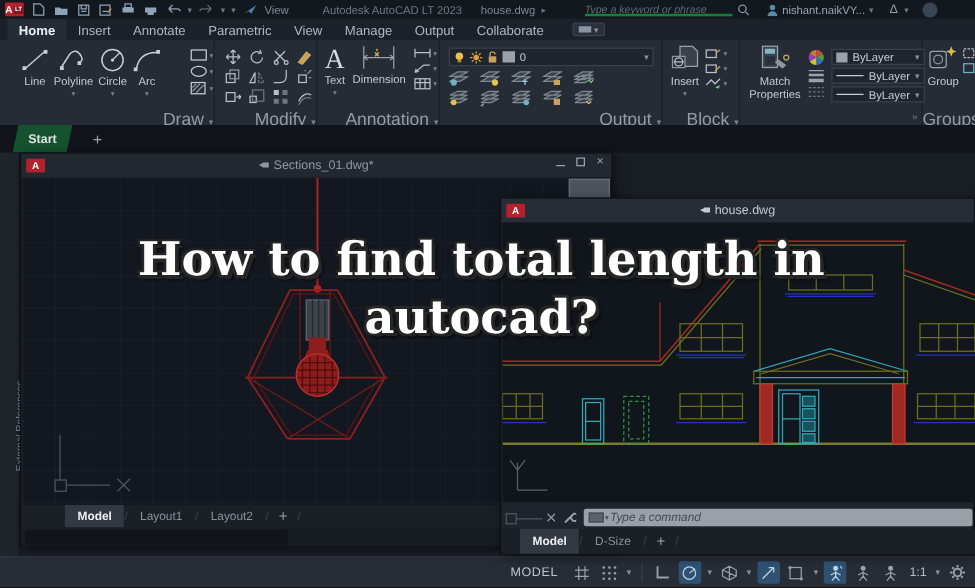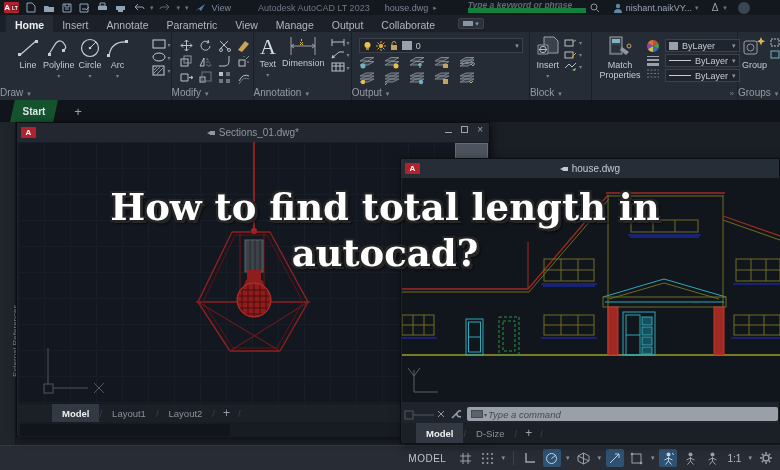--- a/index.html
+++ b/index.html
@@ -17,22 +17,22 @@
     justify-content:center; border-radius:1px; gap:1px; }
   .acad-badge .lt { font-size:5px; background:#7e1620; padding:0 1px; }
   .qat-icon { width:13px; height:11px; display:flex; align-items:center; justify-content:center; }
   .qat-icon svg { display:block; }
   .tb-arrow { color:#6d7683; font-size:7px; }
   .share-lbl { color:#7f8b99; }
   .app-title { color:#6f7885; margin-left:22px; }
   .doc-name { color:#7c8694; margin-left:10px; }
   .search-wrap { display:flex; align-items:center; gap:4px; margin-left:26px; }
   .search-input { width:118px; height:11px; background:transparent; border:none;
-    border-bottom:5px solid #15803d; color:#6f7885; font-style:italic;
-    font-size:8.5px; font-family:"Liberation Sans",sans-serif; outline:none;font-weight:bold; }
+    border-bottom:2px solid #15803d; color:#6f7885; font-style:italic;
+    font-size:8.5px; font-family:"Liberation Sans",sans-serif; outline:none; }
   .search-input::placeholder { color:#616a77; }
   .user-wrap { display:flex; align-items:center; gap:3px; margin-left:8px; color:#9aa4b1; }
   .delta-logo { color:#98a0ab; font-size:10px; margin-left:8px; }
   .infocircle { width:12px; height:12px; border-radius:50%; background:#3a4553;
     margin-left:6px; }
 
   
   .ribbon-tabs { position:absolute; top:15px; left:0; width:780px; height:17px;
     background:#1c2129; display:flex; align-items:stretch; padding-left:6px;
     font-size:10.5px; color:#aeb6bf; }
@@ -41,21 +41,21 @@
   .ribbon-toggle { margin-left:14px; align-self:center; width:26px; height:11px;
     background:#2b313b; border:1px solid #3b424d; border-radius:2px;
     color:#8b95a2; font-size:7px; display:flex; align-items:center; justify-content:center; gap:2px; }
 
   
   .ribbon-body { position:absolute; top:32px; left:0; width:780px; height:68px;
     background:#262c35; display:flex; }
   .rpanel { position:relative; height:100%; border-right:1px solid #1b2027;
     padding-top:3px; }
   .rpanel-label { position:absolute; bottom:1px; left:0; right:0; height:12px;
-    font-size:10px; color:#959ca6; text-align:left; }
+    font-size:14px; color:#959ca6; text-align:right; }
   .rpanel-label::after { content:"▾"; font-size:7px; margin-left:4px; color:#7d858f; }
   .bigbtn { display:flex; flex-direction:column; align-items:center; gap:1px;
     font-size:9px; color:#c3c9d1; text-align:center; line-height:10px; }
   .bigbtn::after { content:"▾"; font-size:6px; color:#79818c; }
   .bigbtn.noarrow::after { content:""; }
   .minicol { display:flex; flex-direction:column; justify-content:flex-start; gap:3px; }
   .mini { display:flex; align-items:center; gap:2px; }
   .mini::after { content:"▾"; font-size:6px; color:#79818c; }
   .sel { display:flex; align-items:center; background:#20252d; border:1px solid #3a414b;
     height:13px; font-size:9px; color:#c6ccd4; padding:0 3px; gap:4px; }

